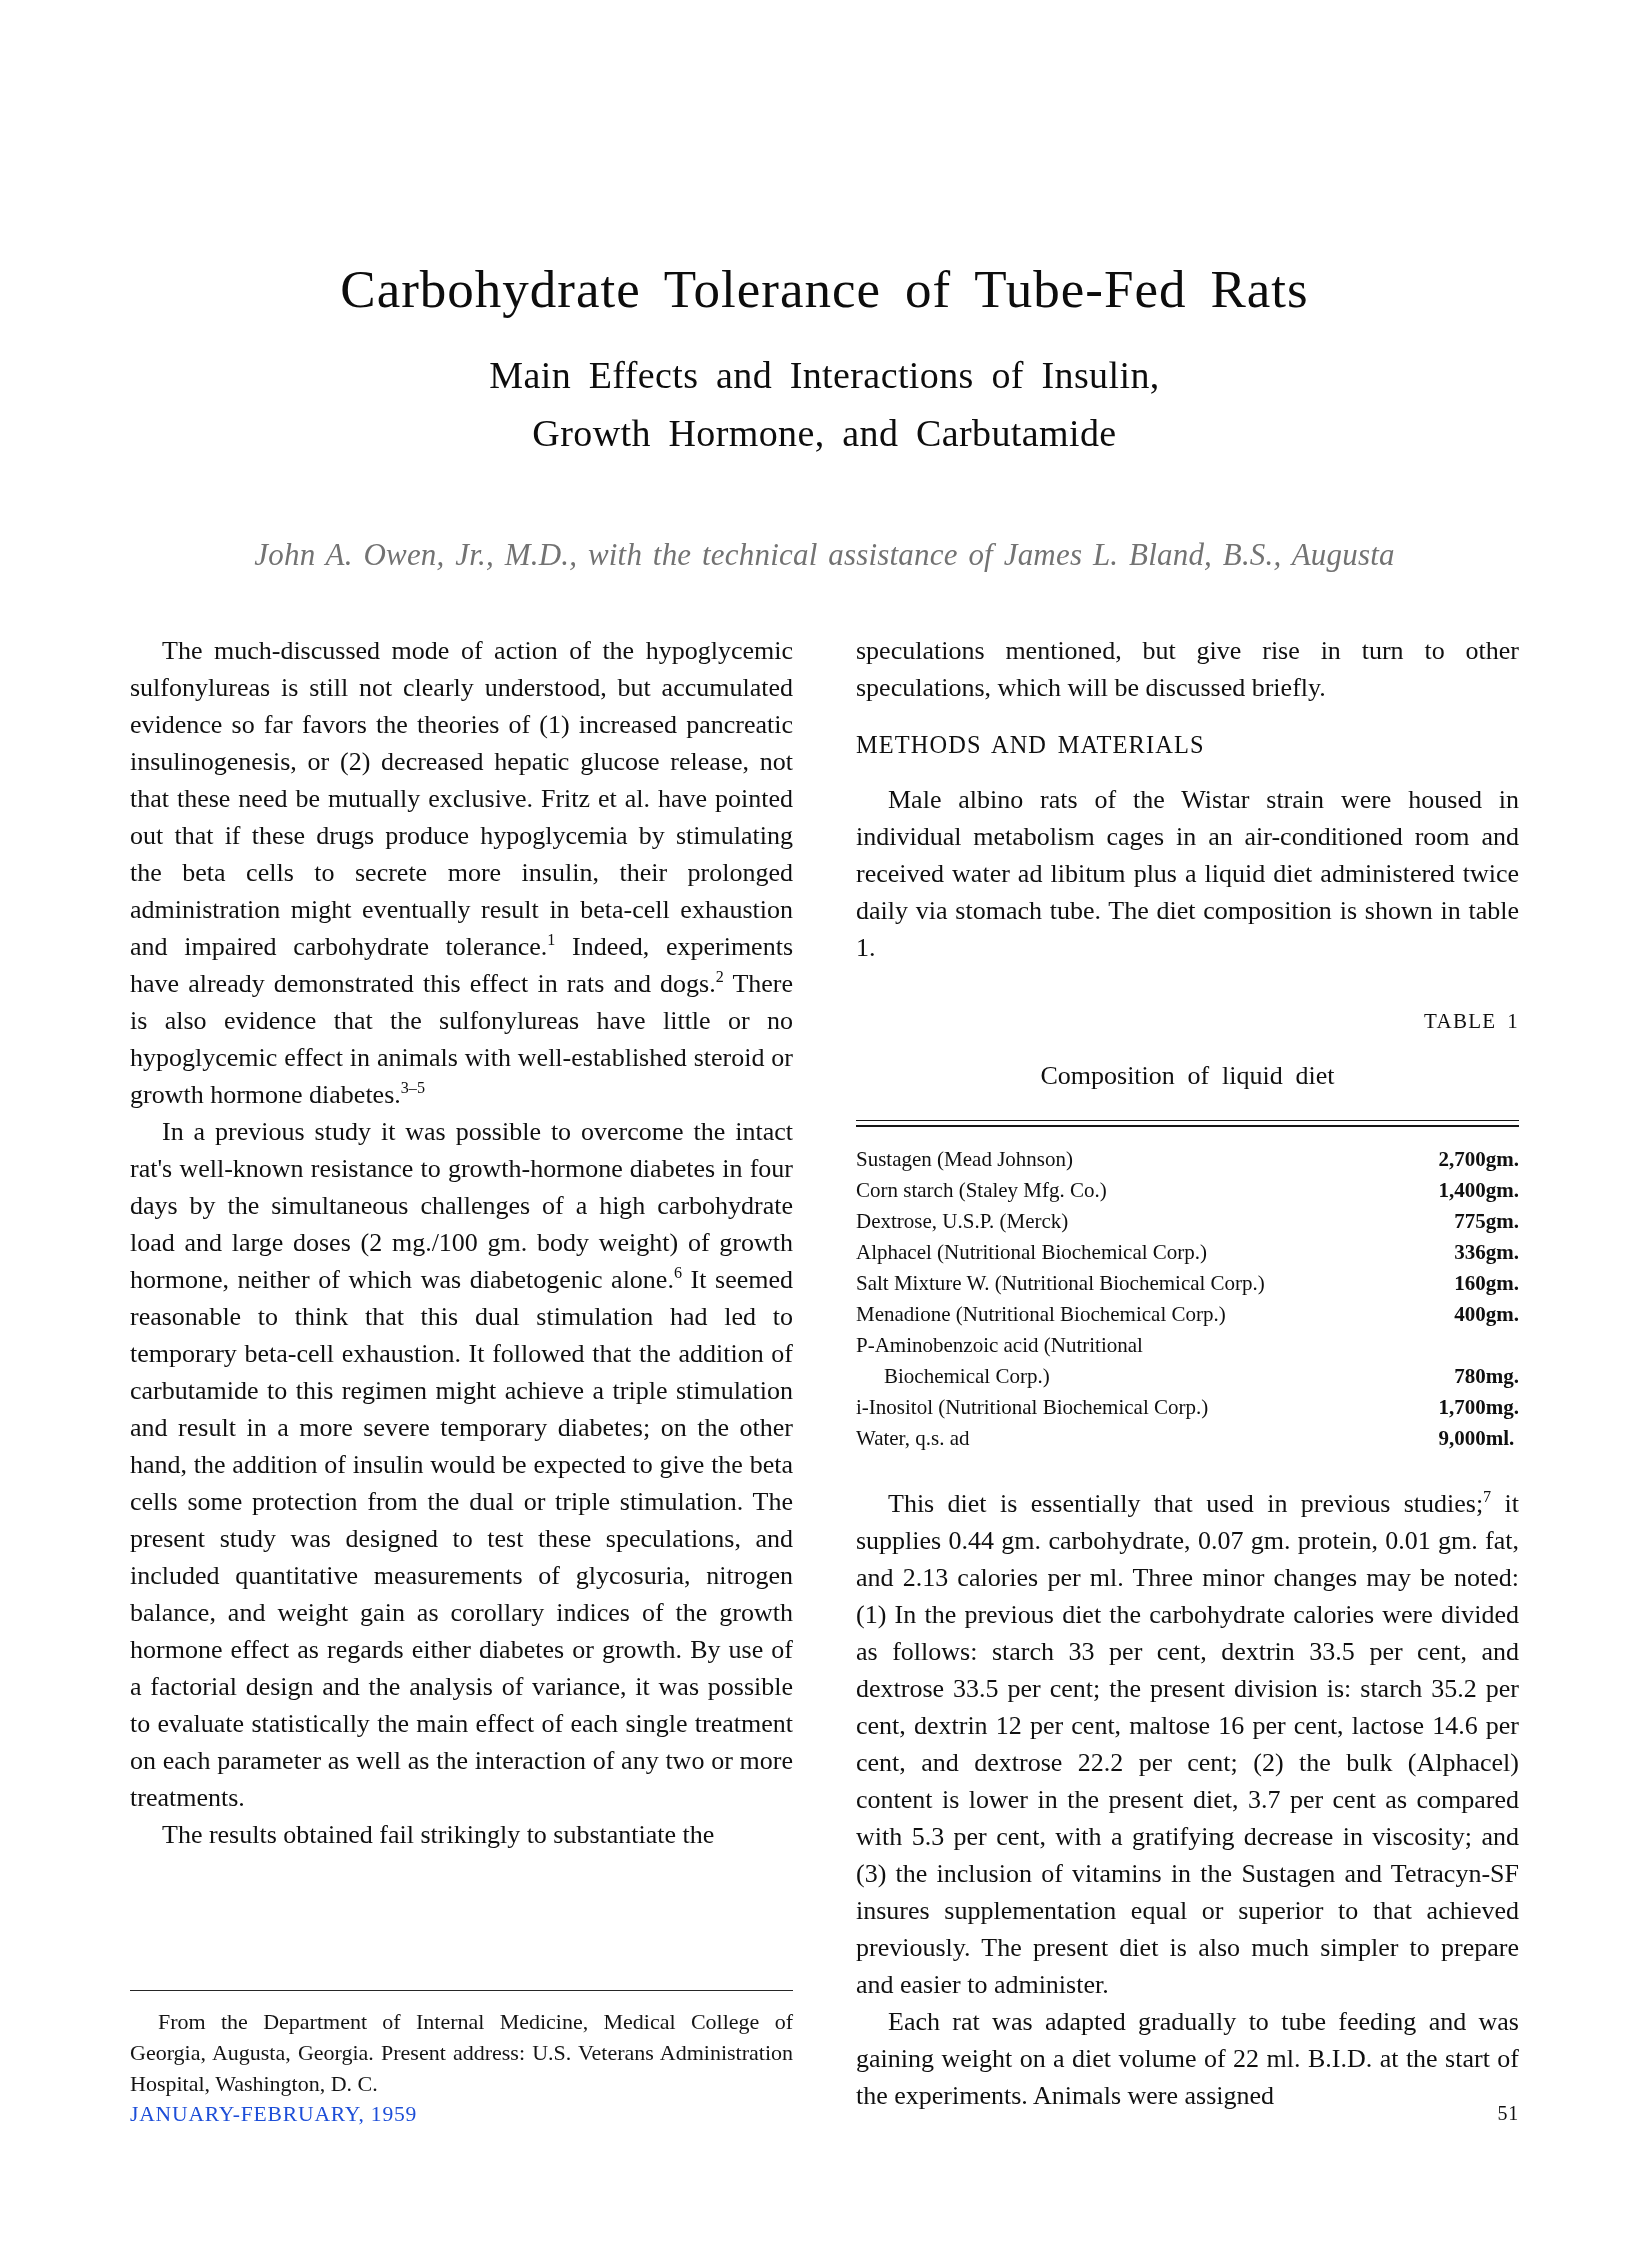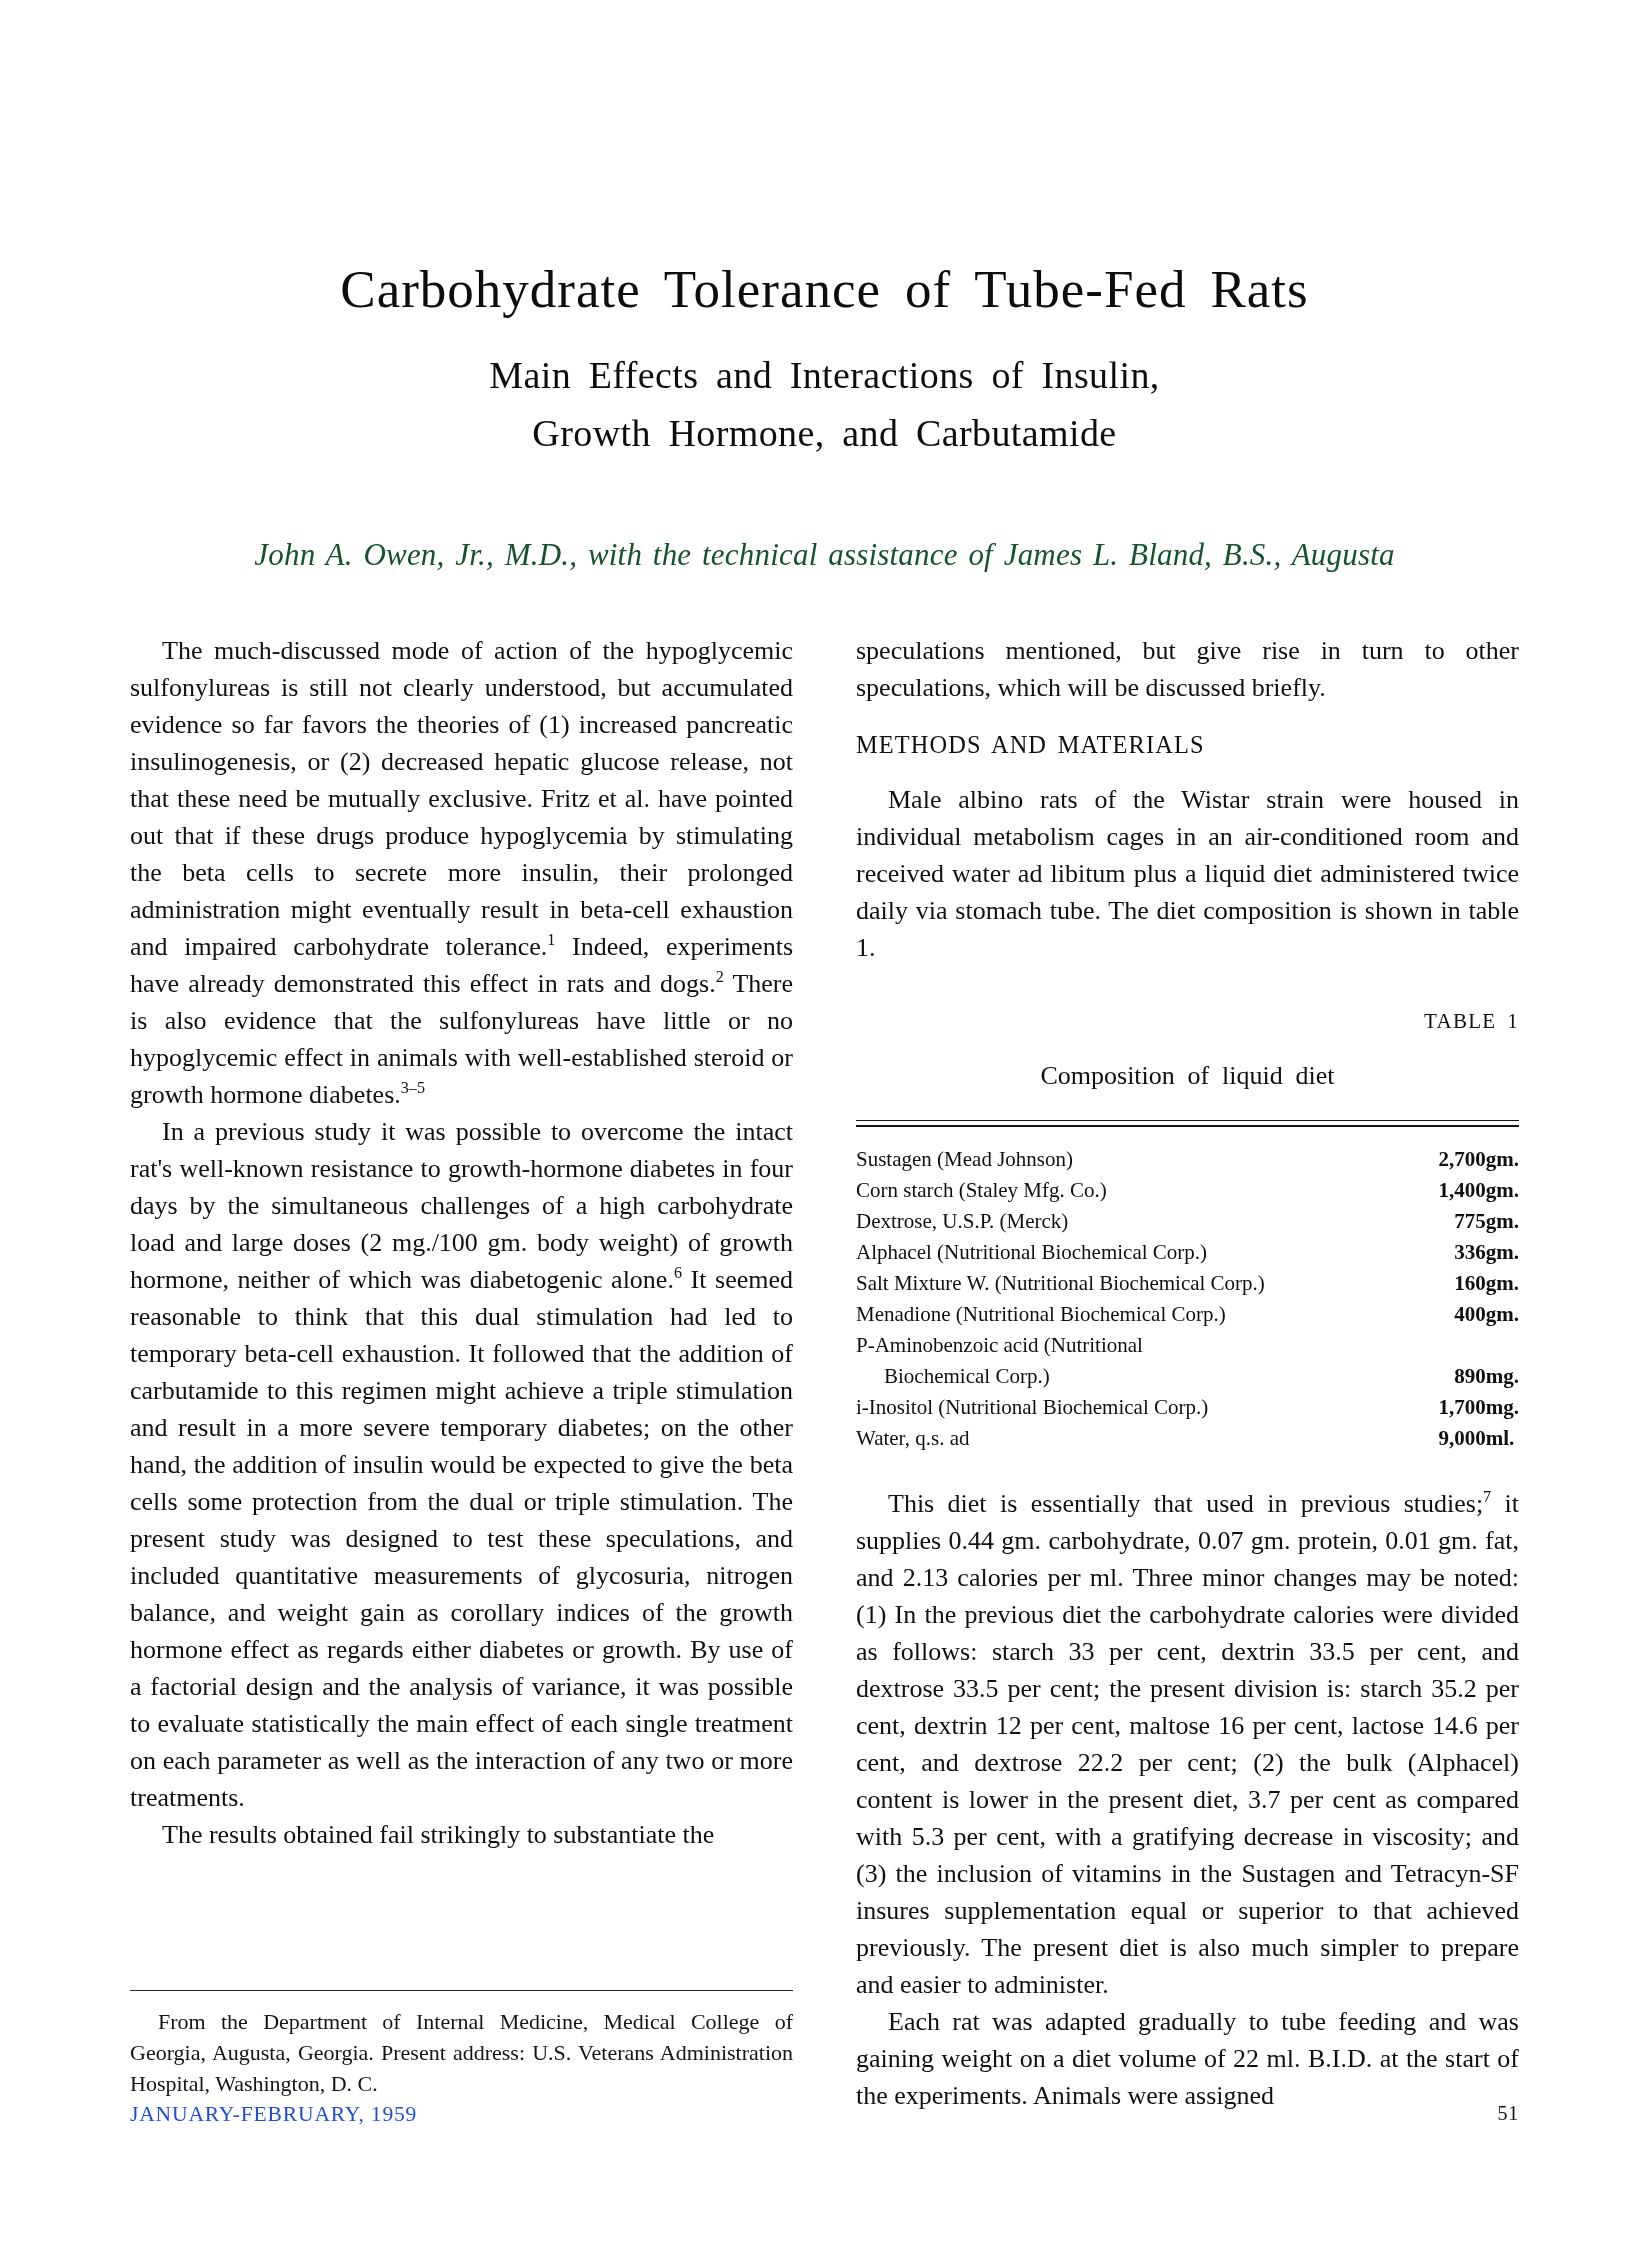--- a/index.html
+++ b/index.html
@@ -58,21 +58,21 @@
   .byline {
     position: absolute;
     left: 130px;
     top: 537px;
     width: 1389px;
     text-align: center;
     font-style: italic;
     font-size: 31px;
     letter-spacing: 0.2px;
     word-spacing: 2.8px;
-    color: #14532d;
+    color: #737373;
   }
 
   
   .columns {
     position: absolute;
     left: 130px;
     top: 632px;
     width: 1389px;
     height: 1389px;
   }
@@ -278,21 +278,21 @@
                 <td class="amount">400</td>
                 <td class="unit">gm.</td>
               </tr>
               <tr>
                 <td class="ingredient">P-Aminobenzoic acid (Nutritional</td>
                 <td class="amount"></td>
                 <td class="unit"></td>
               </tr>
               <tr class="indent-row">
                 <td class="ingredient">Biochemical Corp.)</td>
-                <td class="amount">890</td>
+                <td class="amount">780</td>
                 <td class="unit">mg.</td>
               </tr>
               <tr>
                 <td class="ingredient">i-Inositol (Nutritional Biochemical Corp.)</td>
                 <td class="amount">1,700</td>
                 <td class="unit">mg.</td>
               </tr>
               <tr>
                 <td class="ingredient">Water, q.s. ad</td>
                 <td class="amount">9,000</td>

